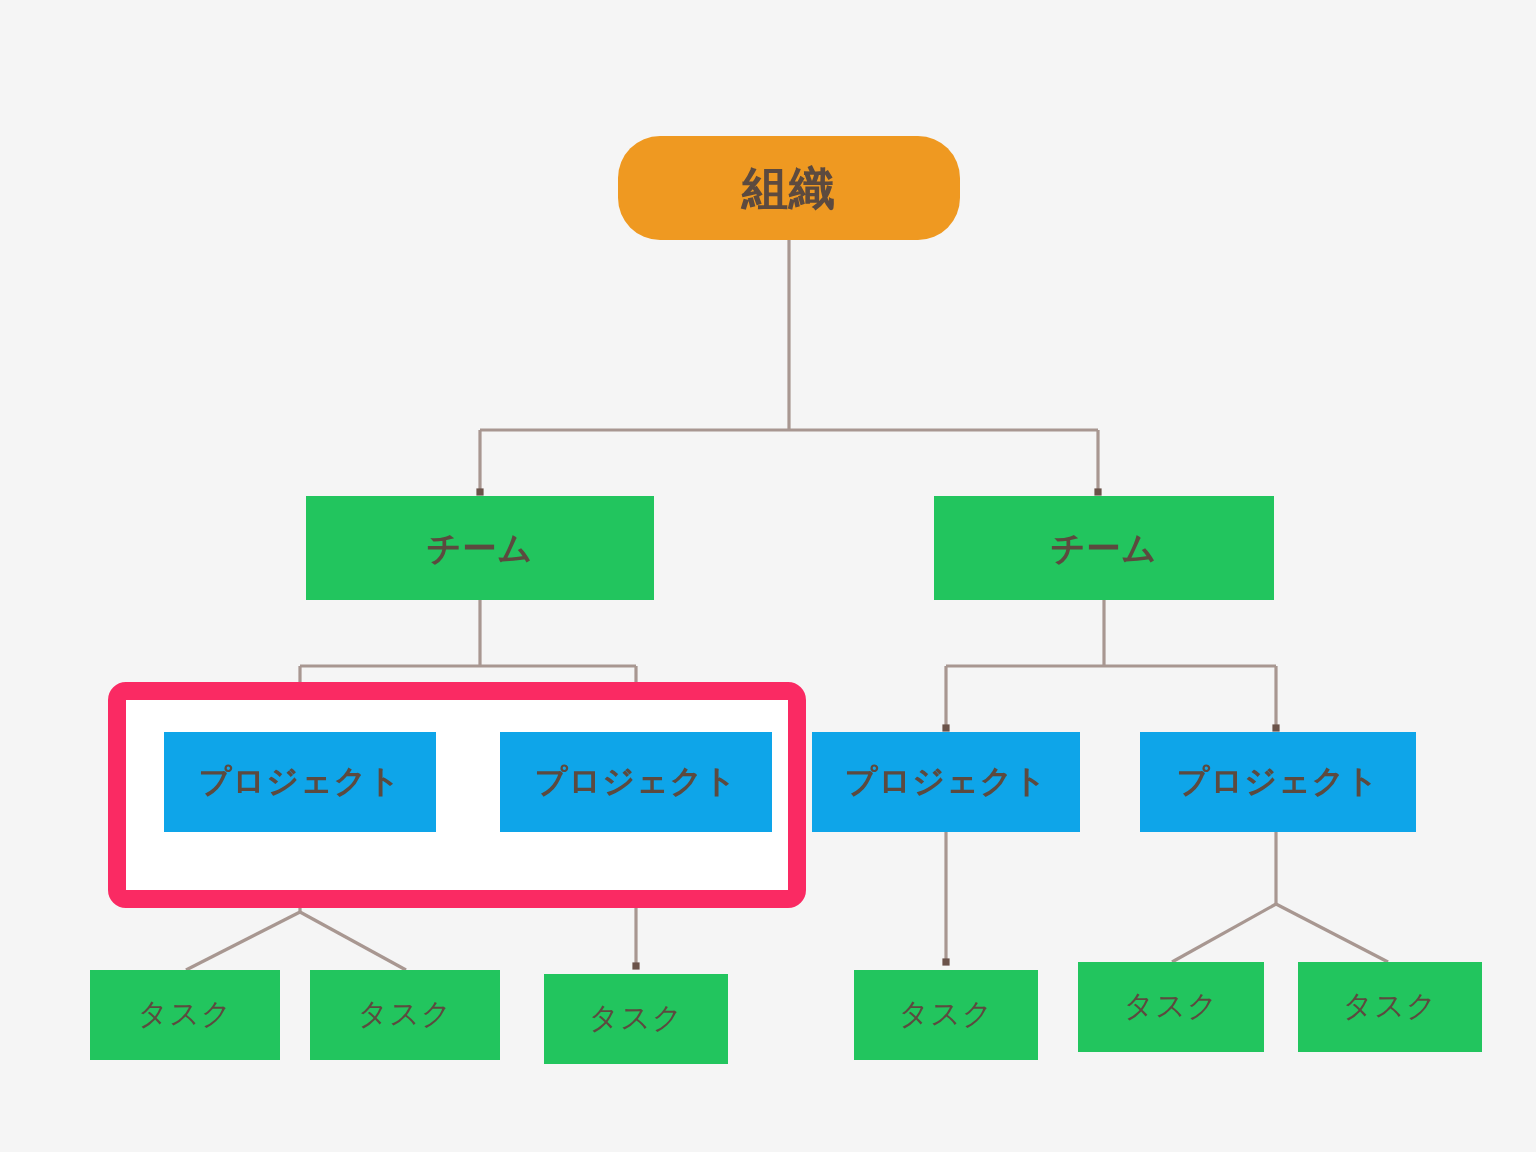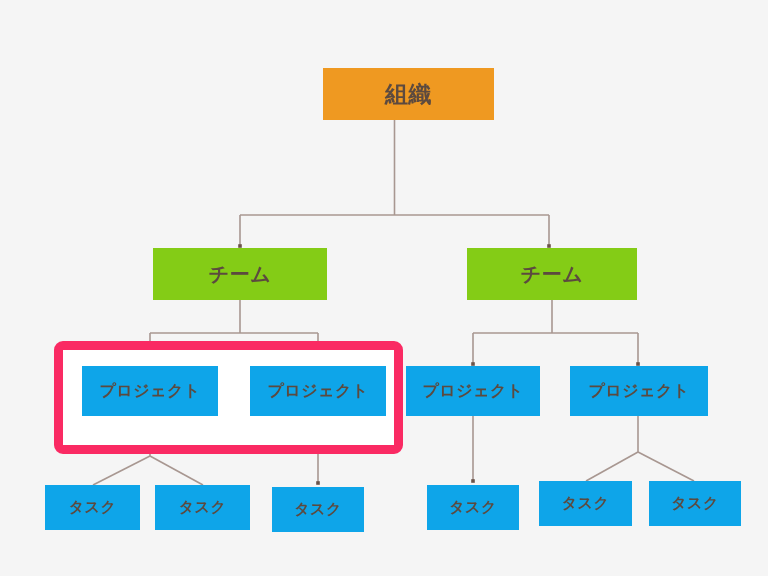--- a/index.html
+++ b/index.html
@@ -35,33 +35,33 @@
     letter-spacing: 0.5px;
     color: #5c4a3f;
     z-index: 3;
   }
   .node-root {
     background: #ef9921;
     font-size: 23px;
     font-weight: bold;
   }
   .node-team {
-    background: #84cc16;
-    font-size: 20px;
+    background: #22c55e;
+    font-size: 17px;
     font-weight: bold;
   }
   .node-project {
     background: #0ea5e9;
     font-size: 16px;
     font-weight: bold;
   }
   .node-task {
-    background: #0ea5e9;
+    background: #22c55e;
     font-size: 15px;
-    font-weight: bold;
+    font-weight: normal;
   }
   #highlight-box {
     position: absolute;
     box-sizing: border-box;
     border: 9px solid #fa2a63;
     border-radius: 9px;
     background: #ffffff;
     z-index: 2;
   }
 </style>
@@ -102,21 +102,21 @@
       <path d="M 473 416 L 473 481" marker-end="url(#arrowhead)"></path>
 
       <path d="M 638 416 L 638 452"></path>
       <path d="M 638 452 L 586 481"></path>
       <path d="M 638 452 L 694 481"></path>
     </g>
   </svg>
 
   <div id="highlight-box" style="left: 54px; top: 341px; width: 349px; height: 113px; border-color: rgb(250, 42, 99); background: rgb(255, 255, 255); border-width: 9px; border-radius: 9px;"></div>
 
-  <div class="node node-root" style="left: 323px; top: 68px; width: 171px; height: 52px;">
+  <div class="node node-root" style="left: 309px; top: 68px; width: 171px; height: 52px; border-radius: 21px;">
     <span>組織</span>
   </div>
 
   <div class="node node-team" style="left: 153px; top: 248px; width: 174px; height: 52px;">
     <span>チーム</span>
   </div>
   <div class="node node-team" style="left: 467px; top: 248px; width: 170px; height: 52px;">
     <span>チーム</span>
   </div>
 

